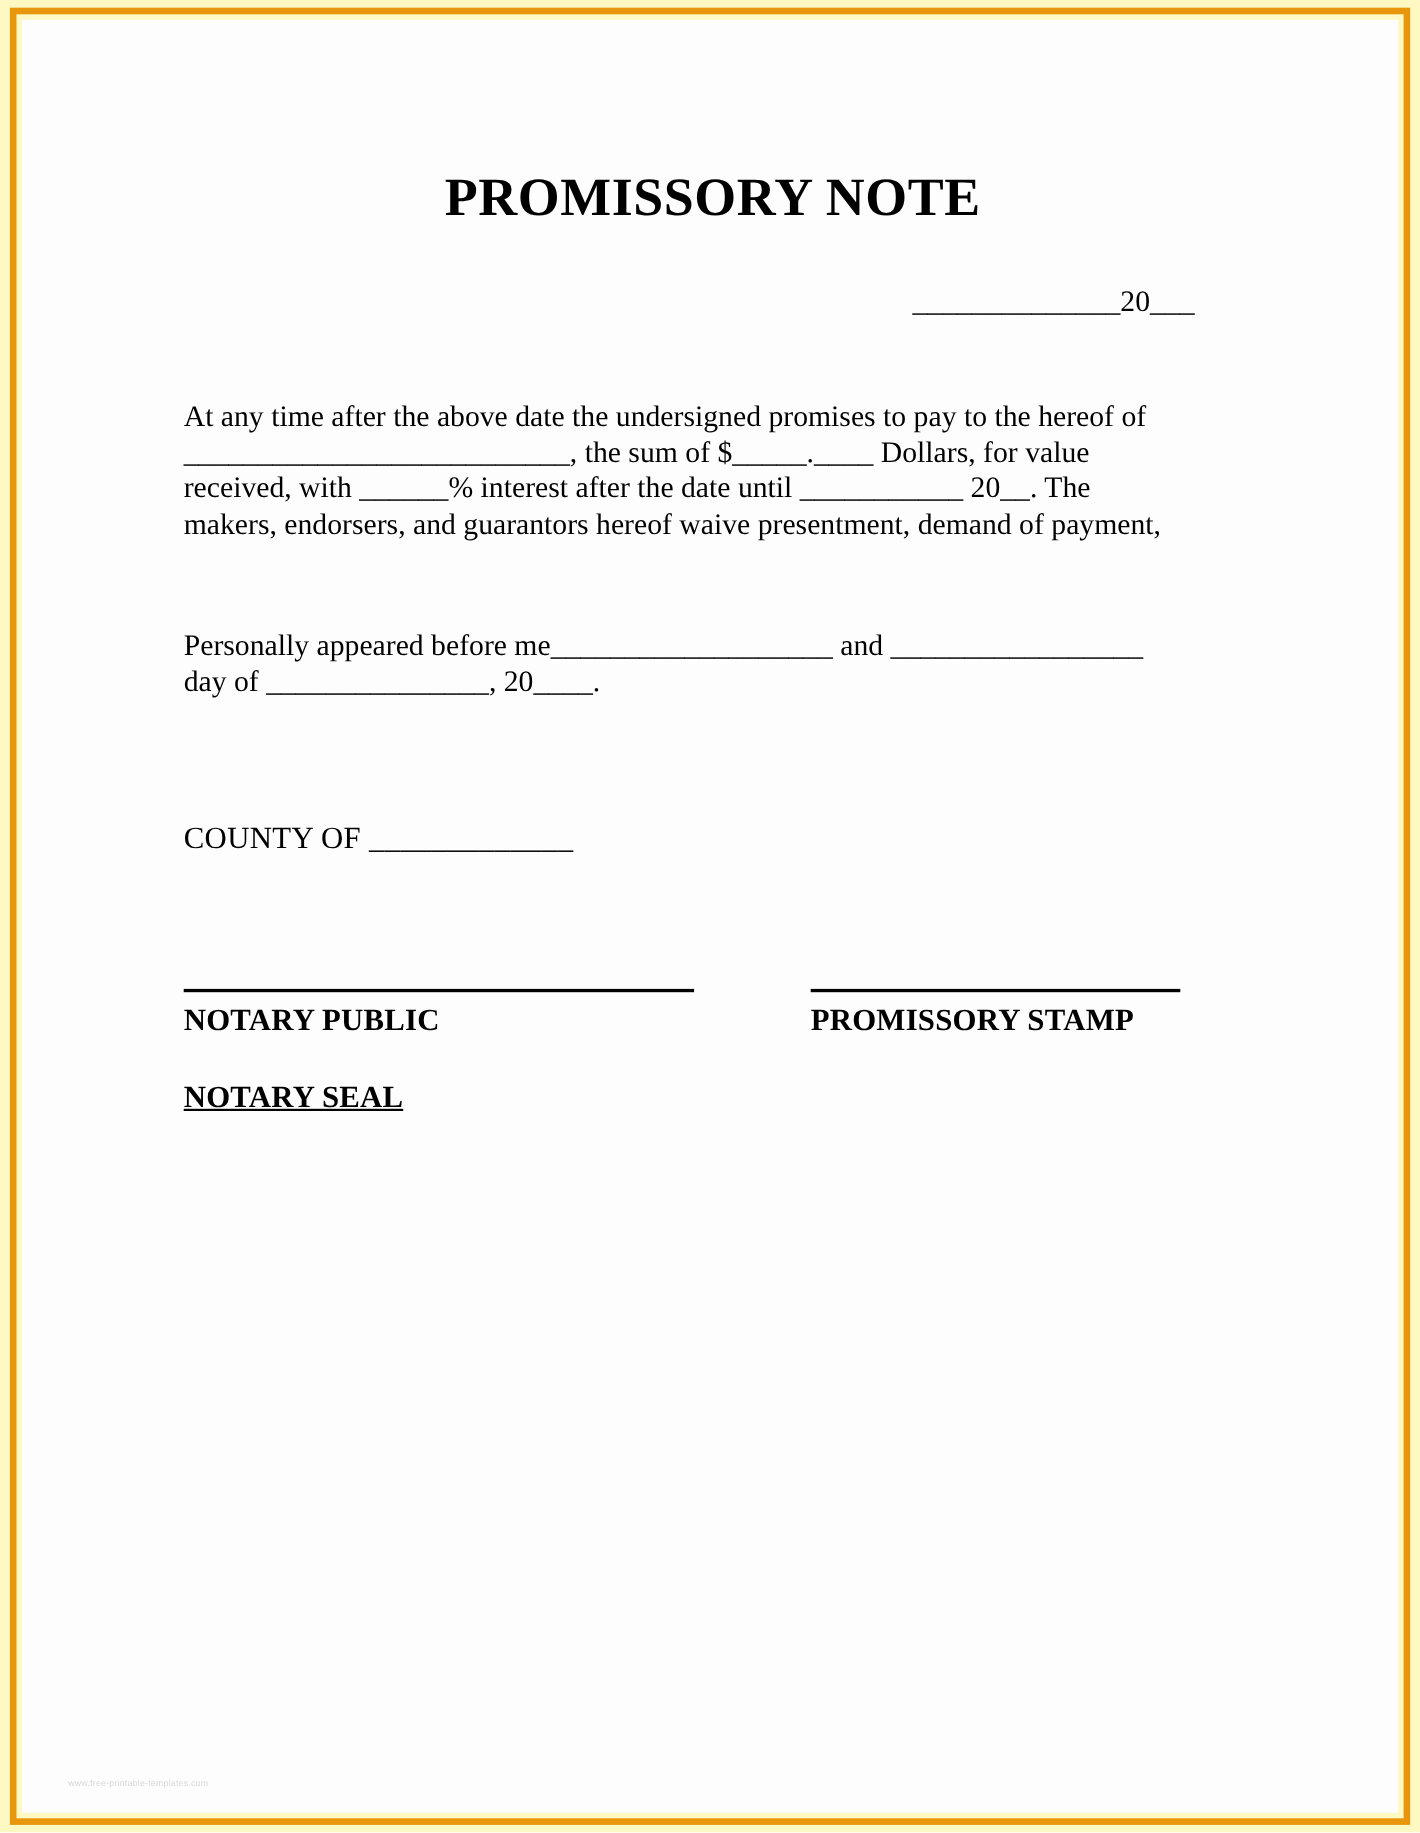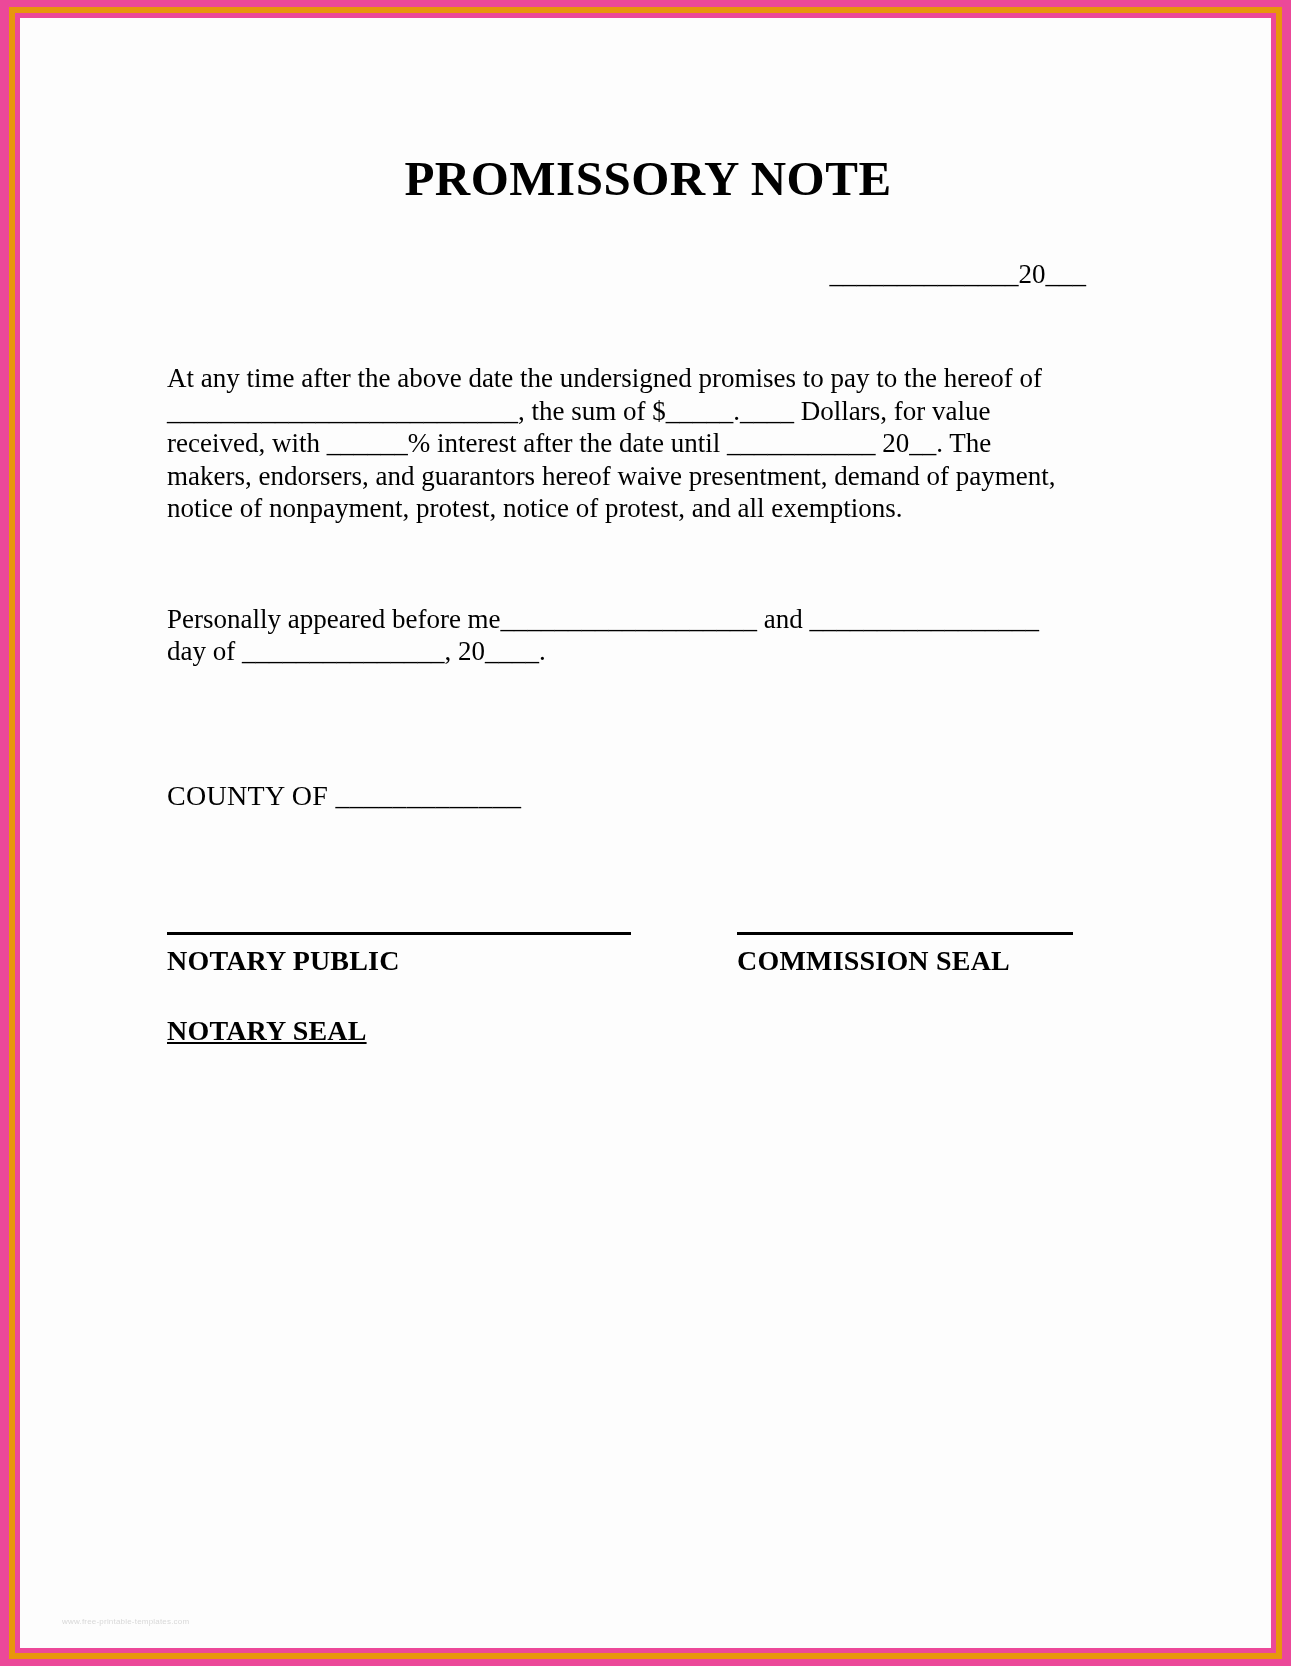--- a/index.html
+++ b/index.html
@@ -10,21 +10,21 @@
   }
   body {
     font-family: "Liberation Serif", "DejaVu Serif", serif;
   }
 
   .page {
     position: relative;
     width: 1291px;
     height: 1666px;
     box-sizing: border-box;
-    background: #ec4899;
+    background: #fef9c3;
     overflow: hidden;
   }
 
   
   .page-border {
     position: absolute;
     left: 9px;
     top: 7px;
     width: 1273px;
     height: 1652px;
@@ -182,21 +182,20 @@
 
       <h1 class="doc-title">PROMISSORY NOTE</h1>
 
       <div class="date-row">______________20___</div>
 
       <div class="body-block">
         <p>At any time after the above date the undersigned promises to pay to the hereof of</p>
         <p>__________________________, the sum of $_____.____ Dollars, for value</p>
         <p>received, with ______% interest after the date until ___________ 20__.  The</p>
         <p>makers, endorsers, and guarantors hereof waive presentment, demand of payment,</p>
-        <p>notice of nonpayment, protest, notice of protest, and all exemptions.</p>
       </div>
 
 
       <div class="notary-block">
         <p>Personally appeared before me___________________ and _________________</p>
         <p>day of _______________, 20____.</p>
       </div>
 
       <div class="county-block">COUNTY OF _____________</div>
 
@@ -207,21 +206,21 @@
           </div>
           <div class="sig-col-b">
             <span class="sig-rule w-stamp"></span>
           </div>
         </div>
         <div class="sig-row">
           <div class="sig-col-a">
             <div class="sig-label">NOTARY PUBLIC</div>
           </div>
           <div class="sig-col-b">
-            <div class="sig-label">COMMISSION SEAL</div>
+            <div class="sig-label">PROMISSORY STAMP</div>
           </div>
         </div>
       </div>
 
       <div class="seal-label">NOTARY SEAL</div>
 
     </div>
 
     <div class="watermark">www.free-printable-templates.com</div>
 

